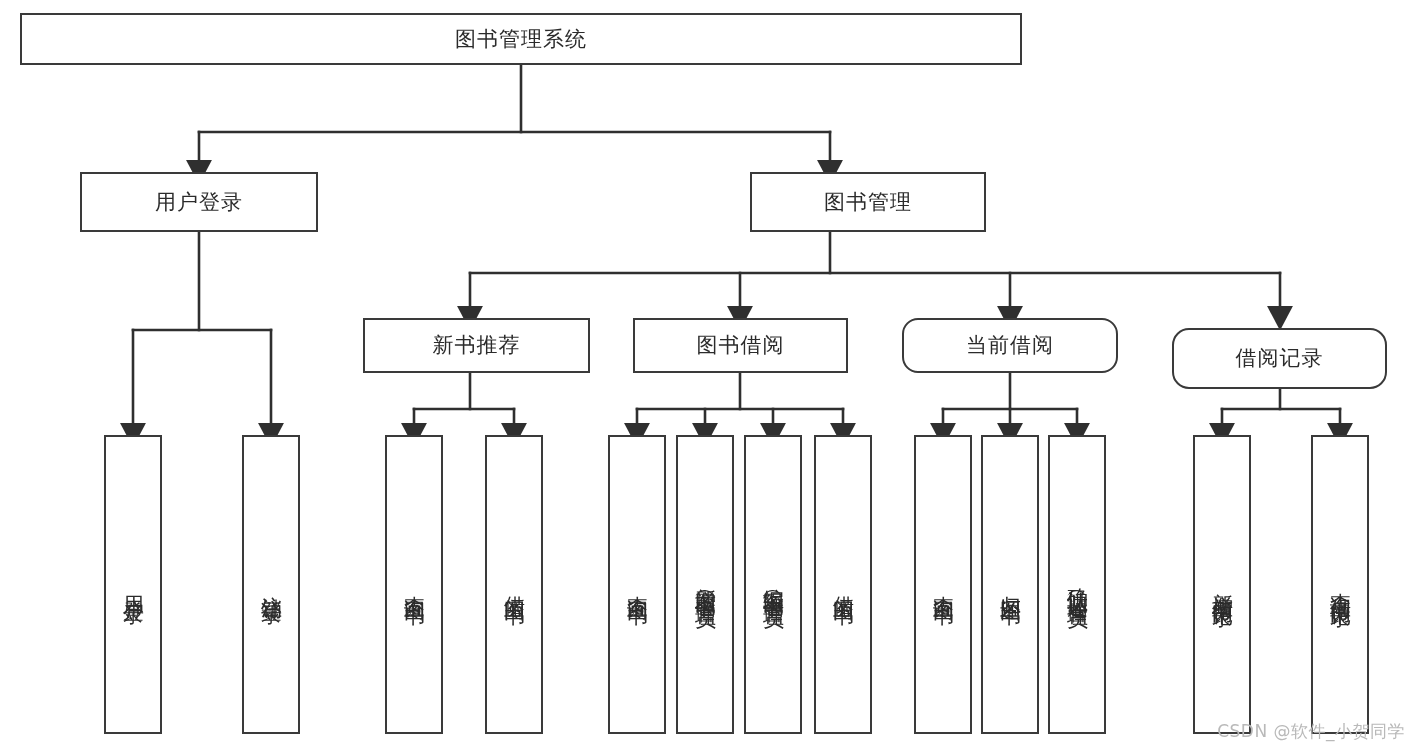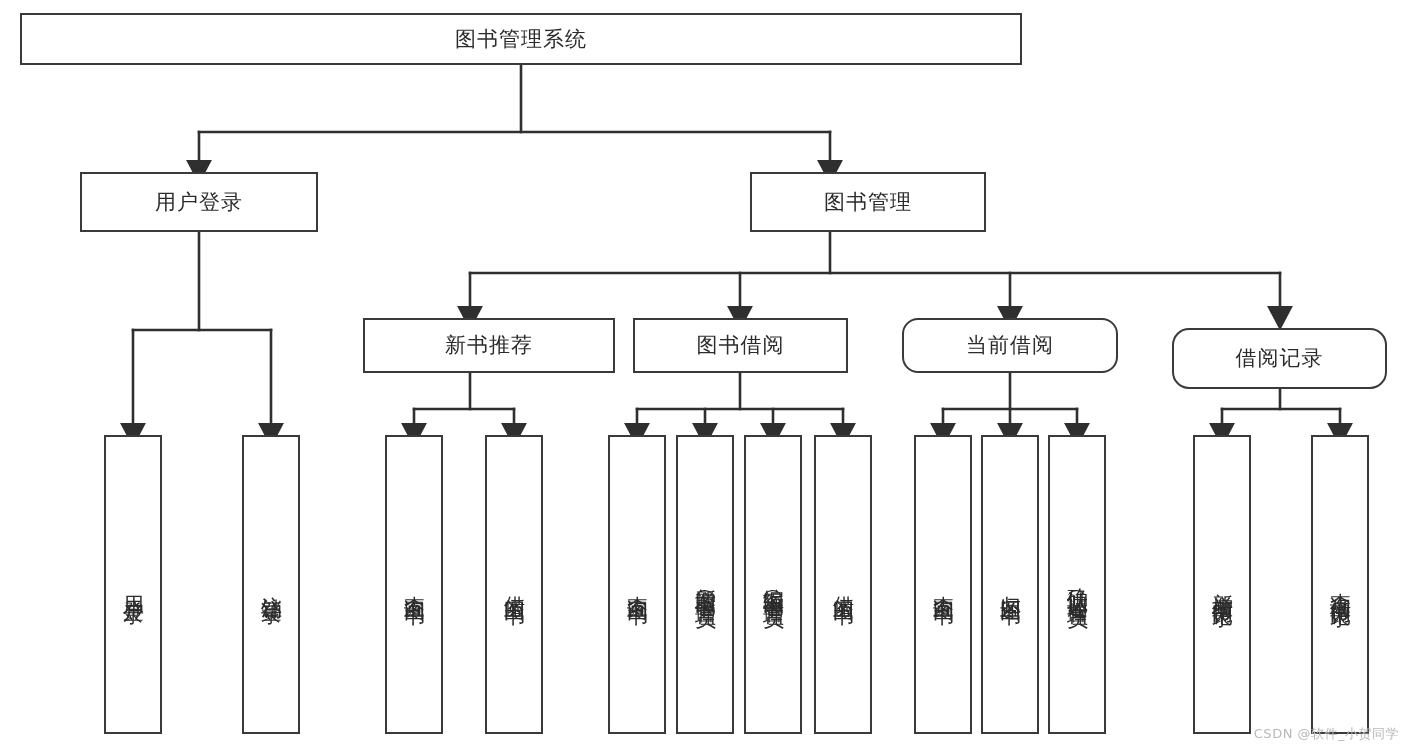--- a/index.html
+++ b/index.html
@@ -10,21 +10,21 @@
 
   .node{position:absolute;box-sizing:border-box;background:#ffffff;
         border:2.5px solid #3a3a3a;display:flex;align-items:center;
         justify-content:center;color:#2b2b2b;}
   .node.root{border-width:2.5px;}
   .hlabel{font-size:21px;line-height:1;letter-spacing:1px;white-space:nowrap;}
   .leaf{border-width:2.5px;}
   .vlabel{writing-mode:vertical-rl;text-orientation:upright;
           font-size:21px;line-height:1.18;letter-spacing:3px;
           white-space:nowrap;text-align:center;}
-  .watermark{position:absolute;right:6px;bottom:4px;font-size:13px;
+  .watermark{position:absolute;right:0;bottom:4px;font-size:17px;
              color:#b9b9b9;white-space:nowrap;letter-spacing:.5px;}
 </style>
 </head>
 <body>
 
 <div id="stage">
 
   <svg id="wires" viewBox="0 0 1405 747" xmlns="http://www.w3.org/2000/svg">
     <defs>
       <marker id="ah" markerWidth="11" markerHeight="11" refX="1.2" refY="5" orient="auto" markerUnits="strokeWidth">
@@ -82,21 +82,21 @@
     <span class="hlabel">图书管理系统</span>
   </div>
 
   <div class="node" style="left:80px;top:172px;width:238px;height:60px;">
     <span class="hlabel">用户登录</span>
   </div>
   <div class="node" style="left:712px;top:172px;width:236px;height:60px;margin-left:38px;">
     <span class="hlabel">图书管理</span>
   </div>
 
-  <div class="node" style="left:363px;top:318px;width:252px;height:55px;">
+  <div class="node" style="left:363px;top:318px;width:227px;height:55px;">
     <span class="hlabel">新书推荐</span>
   </div>
   <div class="node" style="left:633px;top:318px;width:215px;height:55px;align-items:center;">
     <span class="hlabel">图书借阅</span>
   </div>
   <div class="node" style="left:902px;top:318px;width:216px;height:55px;border-radius:16px;">
     <span class="hlabel">当前借阅</span>
   </div>
   <div class="node" style="left:1172px;top:328px;width:215px;height:61px;border-radius:17px;">
     <span class="hlabel">借阅记录</span>

